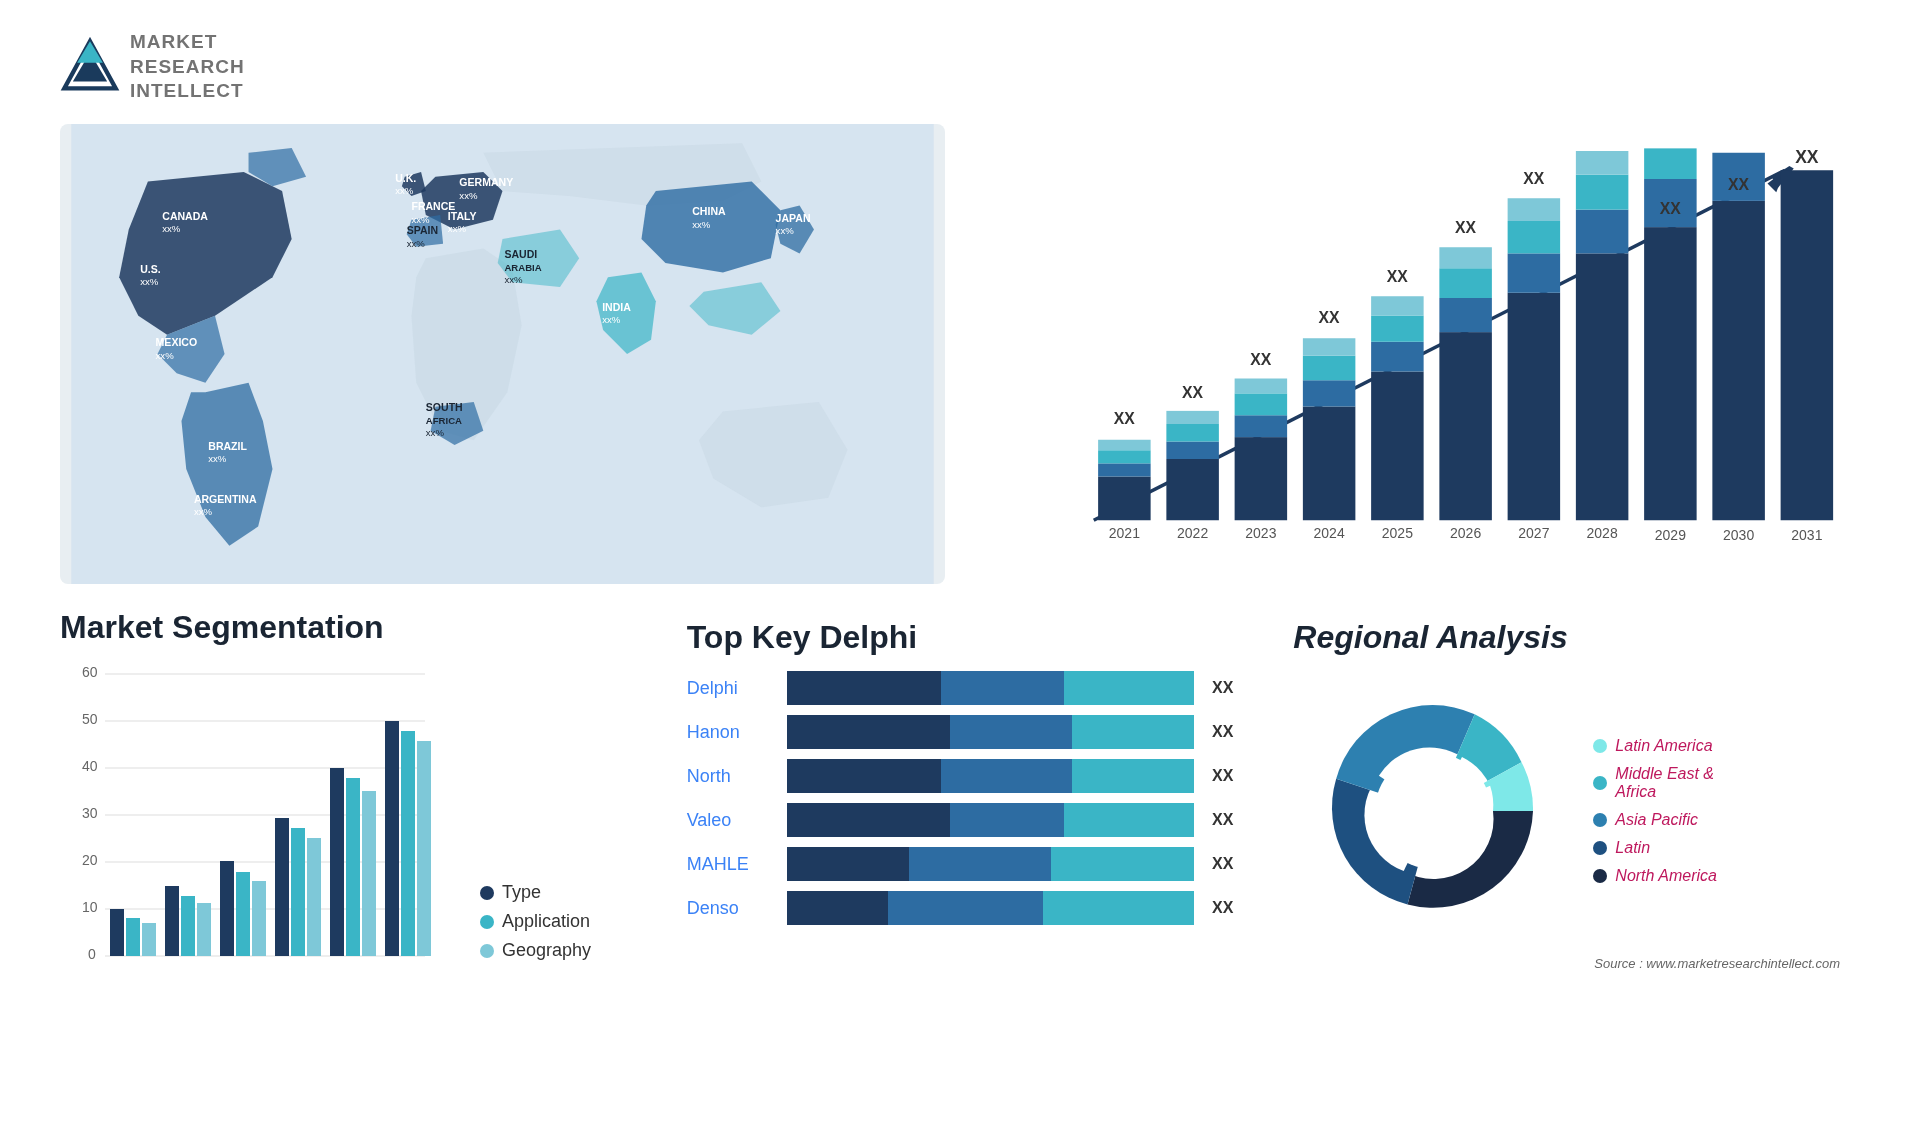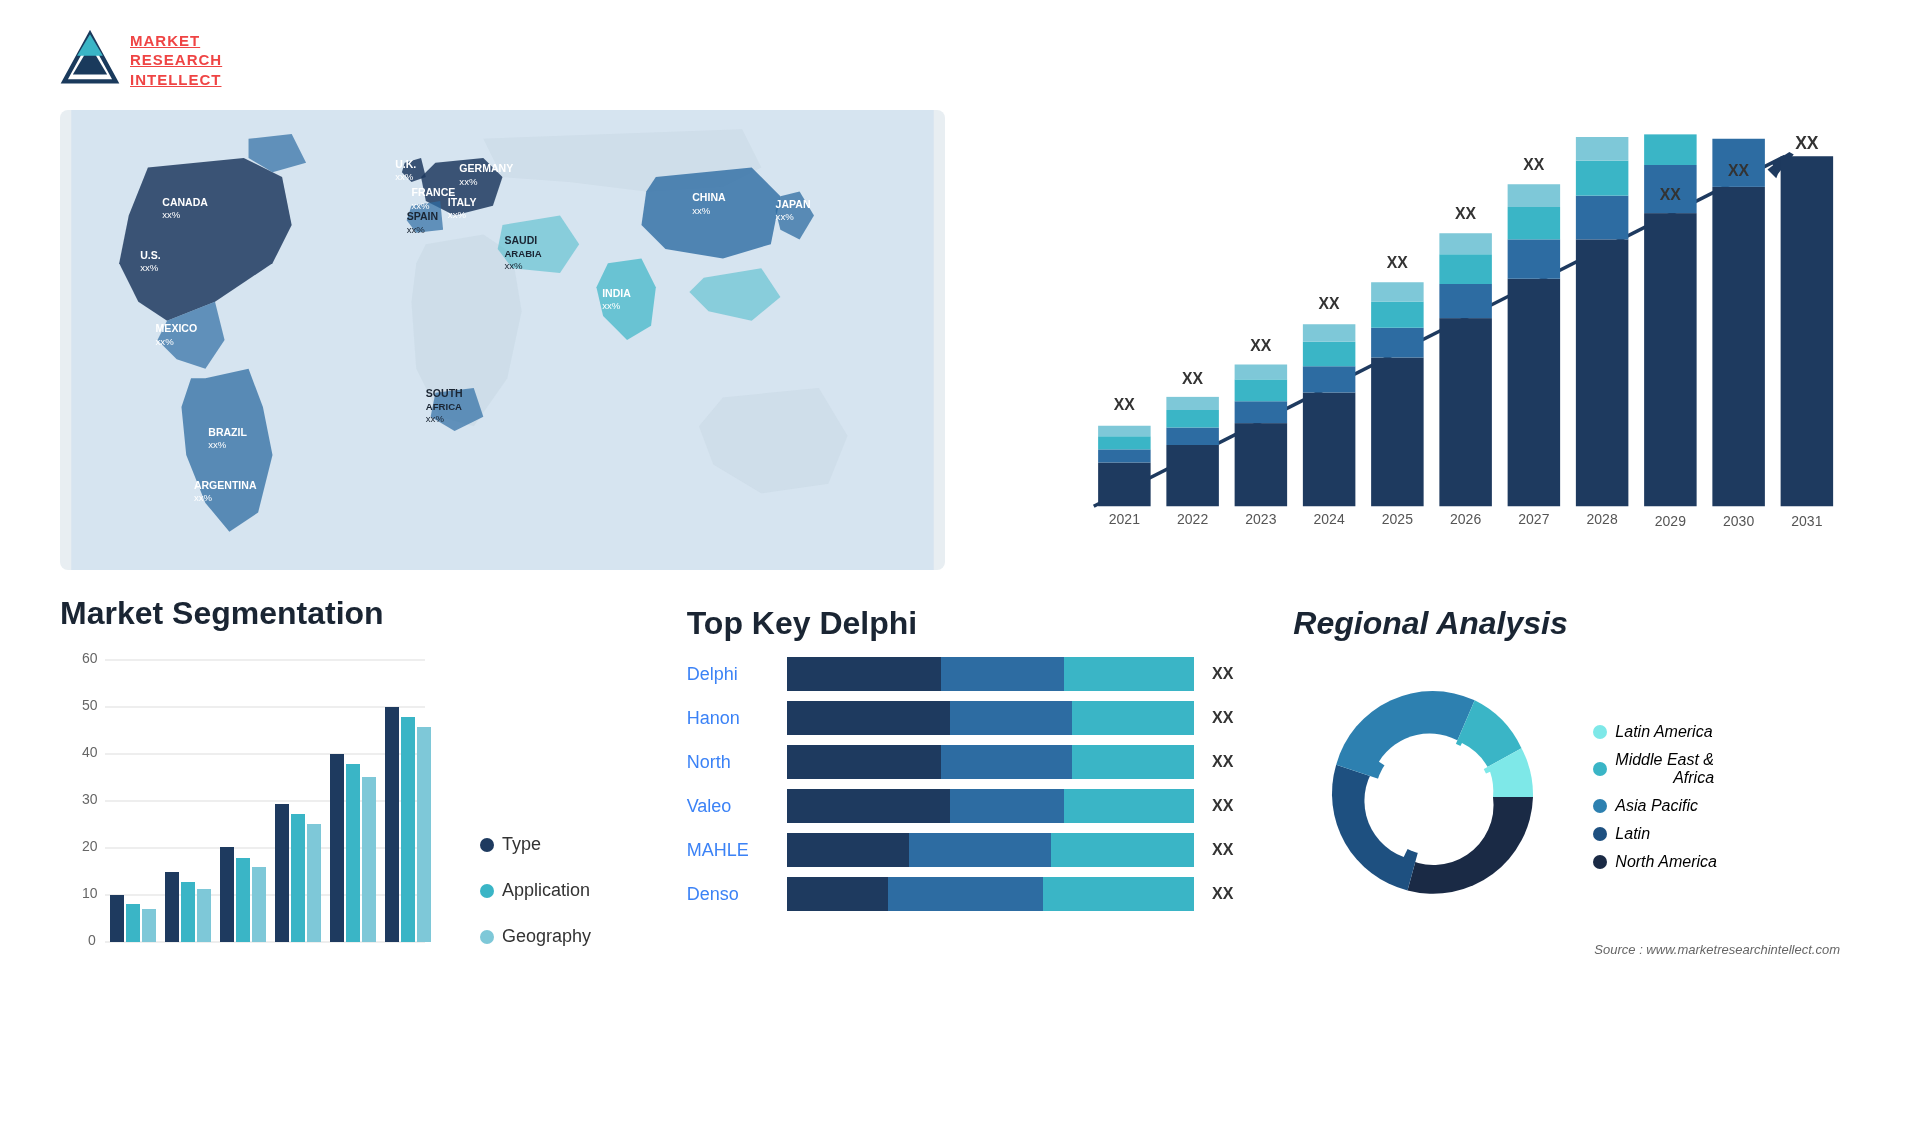--- a/index.html
+++ b/index.html
@@ -32,27 +32,26 @@
     .logo {
       display: flex;
       align-items: center;
       gap: 10px;
     }
     .logo-icon {
       width: 60px;
       height: 60px;
     }
     .logo-text {
-      font-size: 15px;
+      font-size: 19px;
       font-weight: 700;
-      color: #ef4444;
+      color: #737373;
       line-height: 1.3;
       text-transform: uppercase;
       letter-spacing: 1px;
-      text-decoration: underline;
     }
     
     .map-section {
       position: relative;
       height: 460px;
       background: #e8eef2;
       border-radius: 8px;
       overflow: hidden;
     }
     
@@ -71,21 +70,21 @@
     .section-title {
       font-size: 32px;
       font-weight: 700;
       color: #1a2533;
       margin-bottom: 15px;
     }
     
     .legend {
       display: flex;
       flex-direction: column;
-      gap: 25px;
+      gap: 8px;
       margin-left: 20px;
     }
     .legend-item {
       display: flex;
       align-items: center;
       gap: 8px;
       font-size: 18px;
       color: #333;
     }
     .legend-dot {
@@ -142,22 +141,21 @@
     .regional-legend {
       display: flex;
       flex-direction: column;
       gap: 10px;
     }
     .regional-legend-item {
       display: flex;
       align-items: center;
       gap: 8px;
       font-size: 16px;
-      color: #000000;
-      text-align: right;
+      color: #be185d;
     }
     .regional-dot {
       width: 14px;
       height: 14px;
       border-radius: 50%;
       flex-shrink: 0;
     }
     .source-text {
       text-align: right;
       font-size: 13px;

